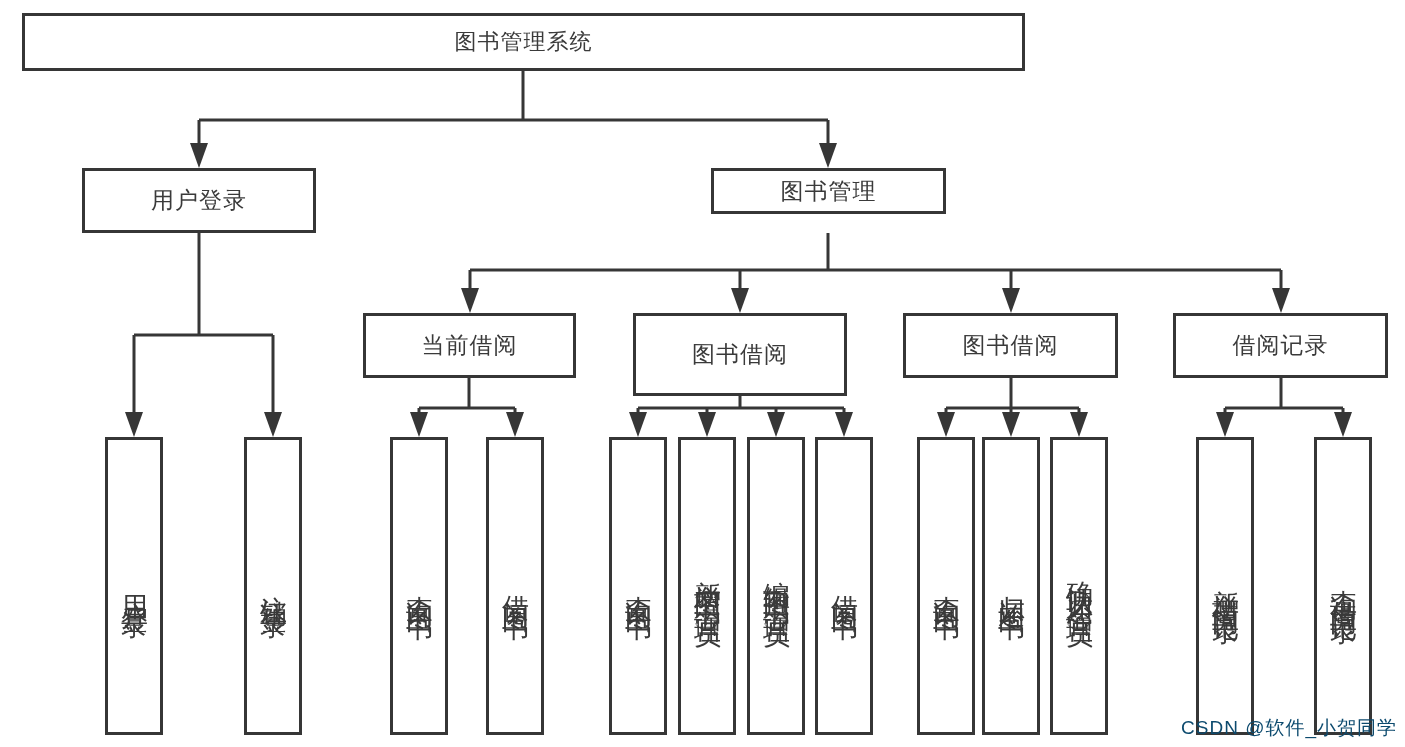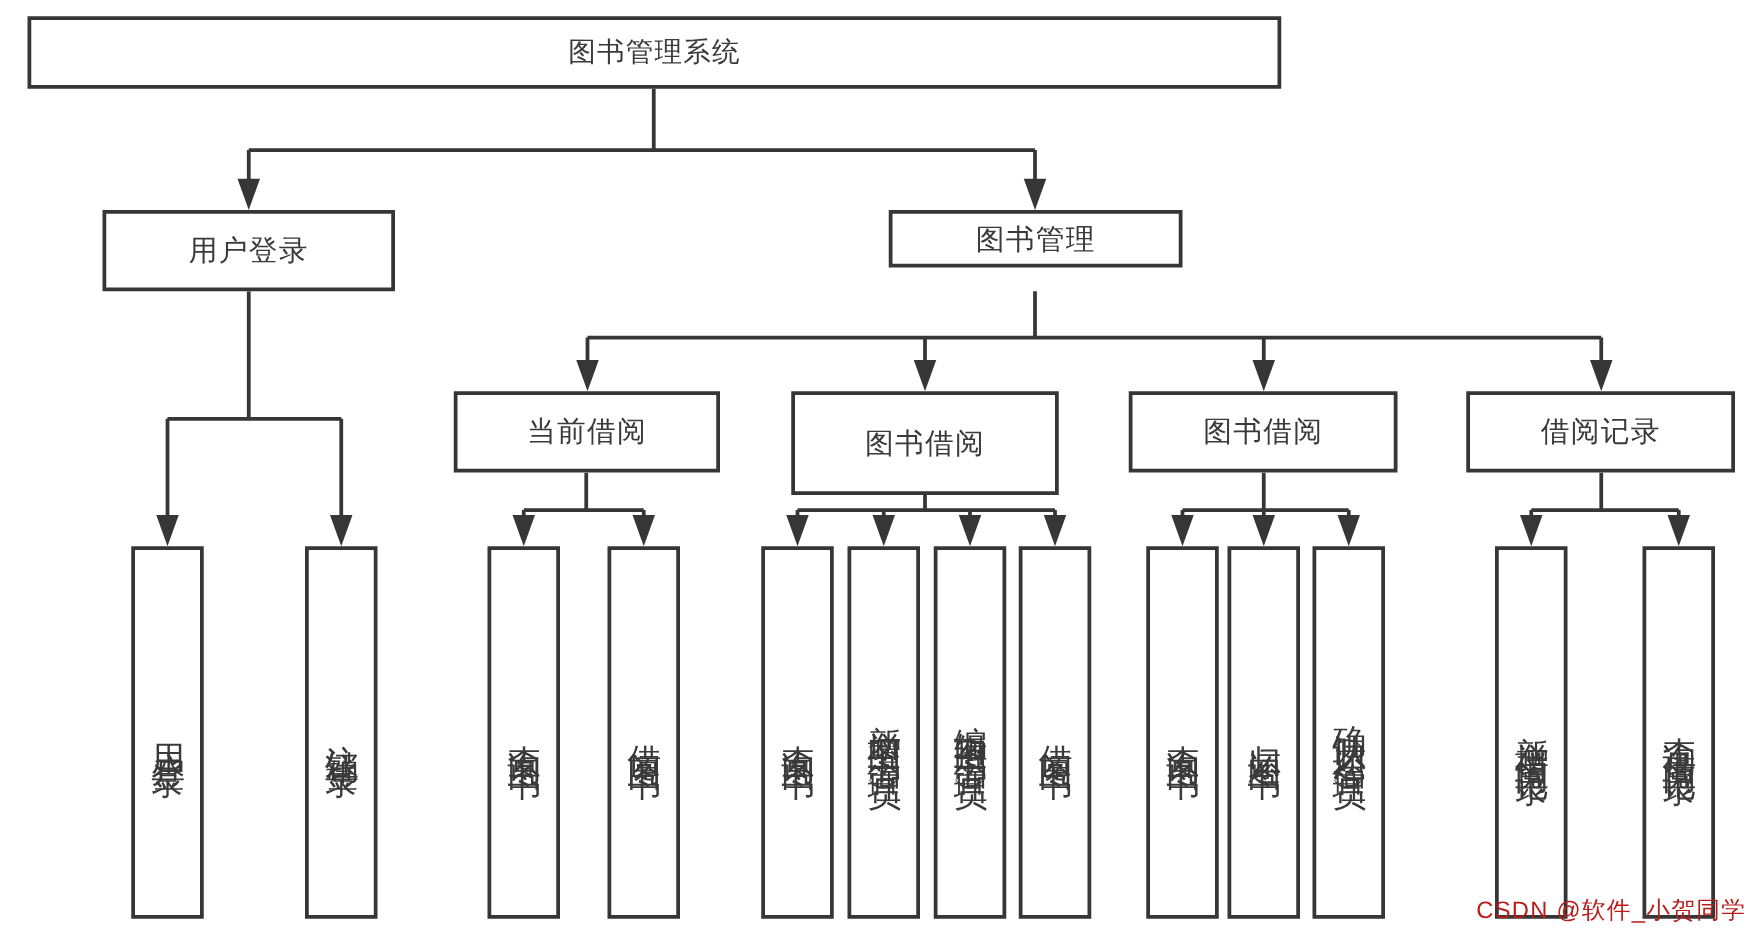--- a/index.html
+++ b/index.html
@@ -28,21 +28,21 @@
     writing-mode:vertical-rl;
     font-size:27px;
     letter-spacing:6px;
     line-height:1;
     white-space:nowrap;
   }
   .watermark{
     position:absolute;
     right:8px;top:715px;
     font-size:19px;
-    color:#b91c1c;
+    color:#0c4a6e;
     letter-spacing:1px;
     white-space:nowrap;
   }
   .stroke{stroke:#363636;stroke-width:3;fill:none;}
   .arrow{fill:#363636;stroke:none;}
 </style>
 </head>
 <body>
 
 <div id="stage">

